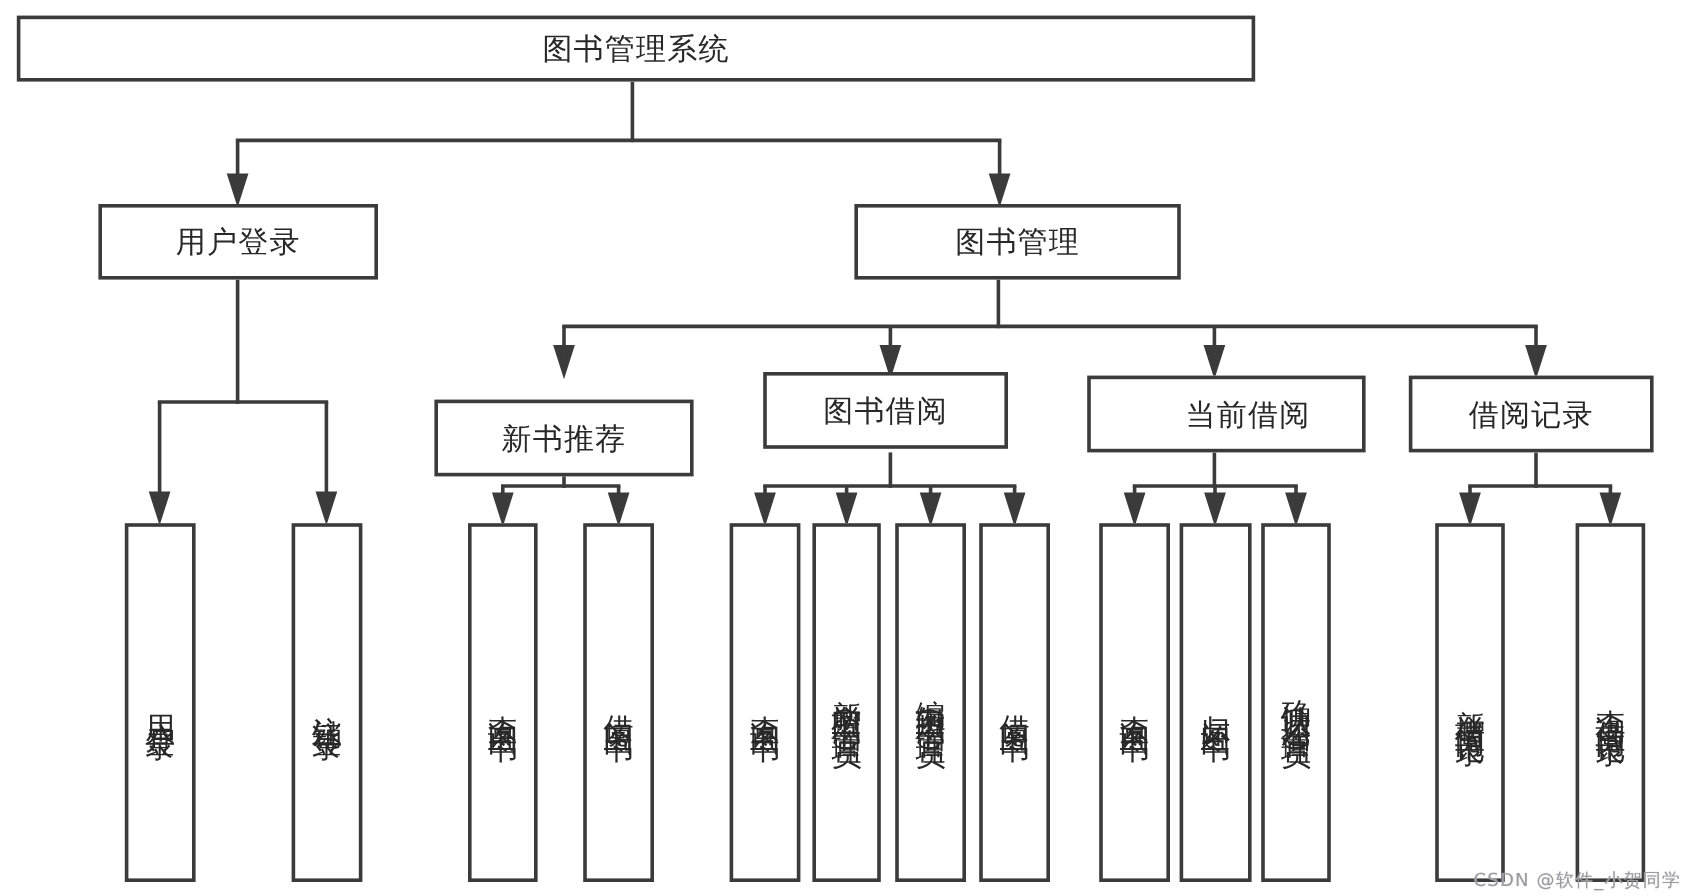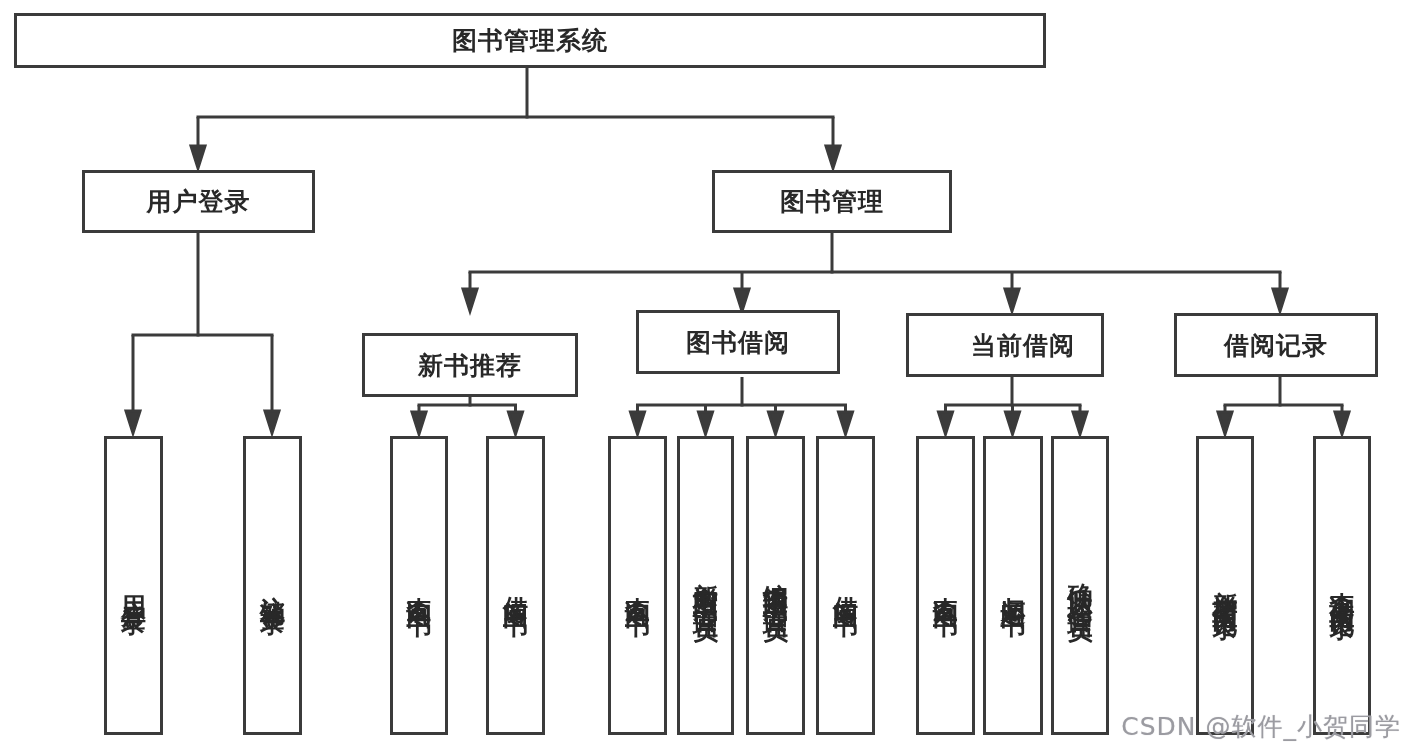--- a/index.html
+++ b/index.html
@@ -24,42 +24,41 @@
   }
   .node {
     position: absolute;
     box-sizing: border-box;
     border: 3px solid #3b3b3b;
     background: #ffffff;
     color: #282828;
     display: flex;
     align-items: center;
     justify-content: center;
-    font-weight: bold;
   }
   .node.h {
     font-size: 25px;
     letter-spacing: 1px;
     white-space: nowrap;
   }
   .node.v span {
     writing-mode: vertical-rl;
     text-orientation: mixed;
     font-size: 25px;
     letter-spacing: 5px;
     line-height: 1;
   }
   .node.h span { display: block; }
   .lvl2, .lvl3 { top: 170px; width: 233px; height: 63px; }
   .lvl4 { top: 436px; height: 299px; }
   #watermark {
     position: absolute;
     right: 4px;
     bottom: 4px;
-    font-size: 25px;
+    font-size: 15px;
     letter-spacing: 1px;
     color: #9b9ba1;
     white-space: nowrap;
     text-shadow: 0 0 1px #c8c8cc;
   }
 </style>
 </head>
 <body>
 
 <div id="canvas">
@@ -142,31 +141,31 @@
     </g>
   </svg>
 
   <div class="node h" style="left:14px; top:13px; width:1032px; height:55px;">
     <span>图书管理系统</span>
   </div>
 
   <div class="node h lvl2" style="left:82px;">
     <span>用户登录</span>
   </div>
-  <div class="node h lvl2" style="left:712px; width:240px;">
+  <div class="node h lvl2" style="left:712px; width:272px;">
     <span>图书管理</span>
   </div>
 
   <div class="node h" style="left:362px; top:313px; width:216px; height:64px;margin-top:20px;">
     <span>新书推荐</span>
   </div>
   <div class="node h" style="left:636px; top:310px; width:204px; height:64px;">
     <span>图书借阅</span>
   </div>
-  <div class="node h" style="left:906px; top:313px; width:198px; height:64px;padding-left:36px;">
+  <div class="node h" style="left:906px; top:313px; width:232px; height:64px;padding-left:36px;">
     <span>当前借阅</span>
   </div>
   <div class="node h" style="left:1174px; top:313px; width:204px; height:64px;">
     <span>借阅记录</span>
   </div>
 
   <div class="node v lvl4" style="left:104px; width:59px;">
     <span>用户登录</span>
   </div>
   <div class="node v lvl4" style="left:243px; width:59px;">

